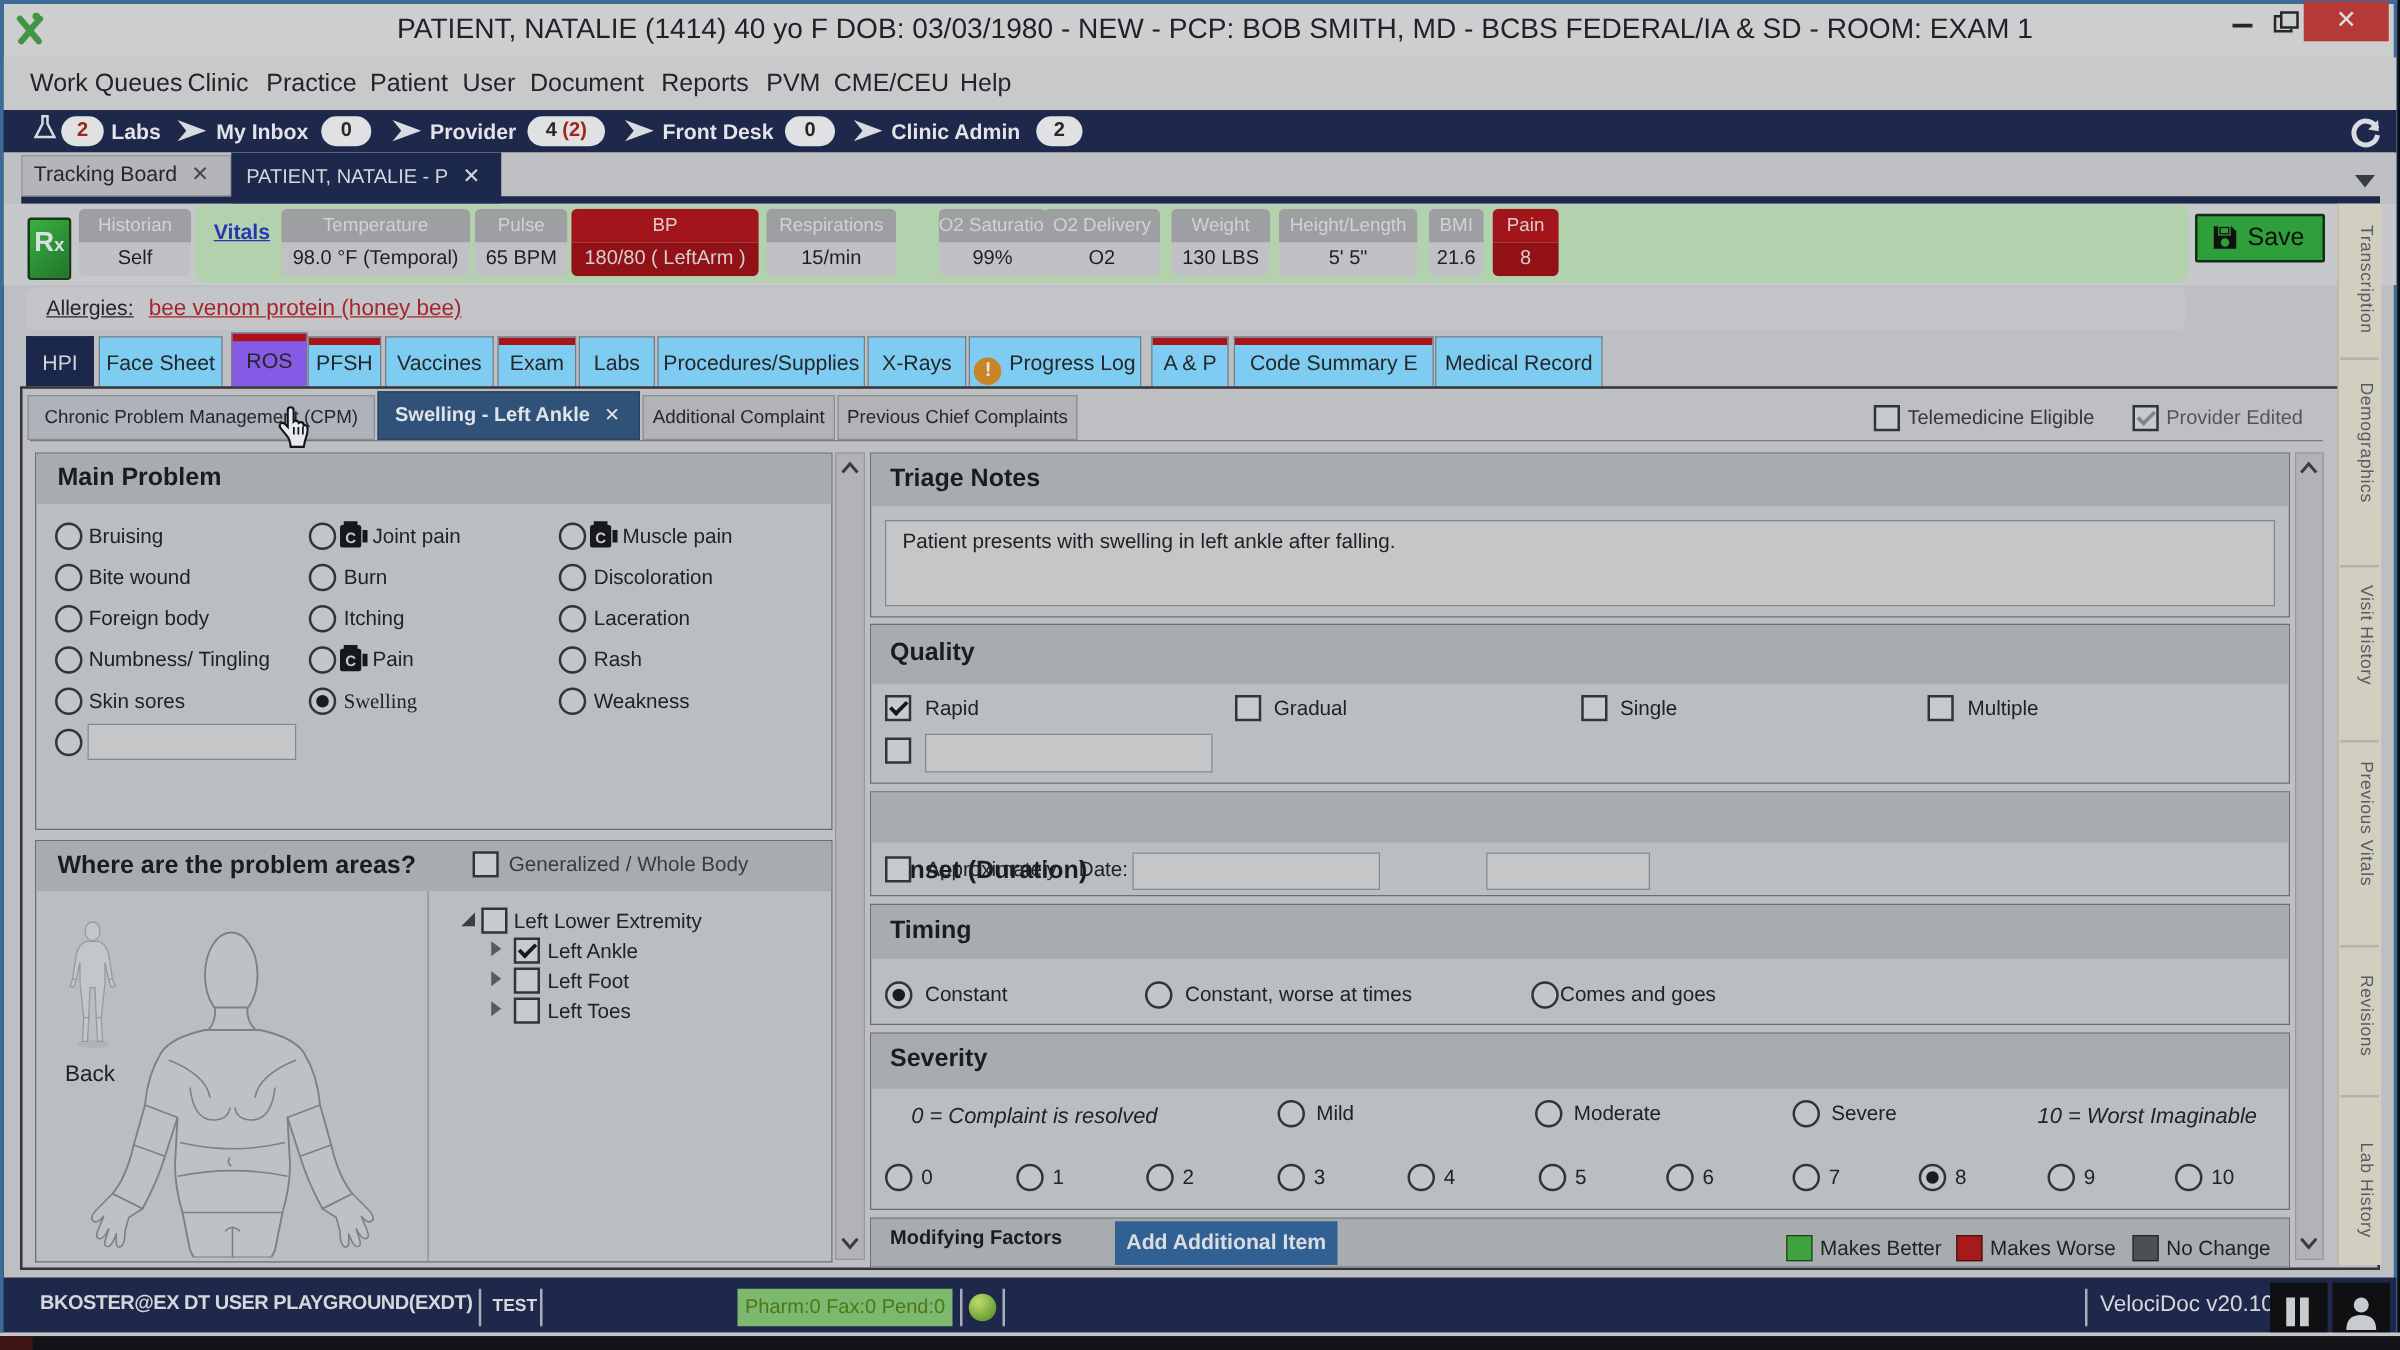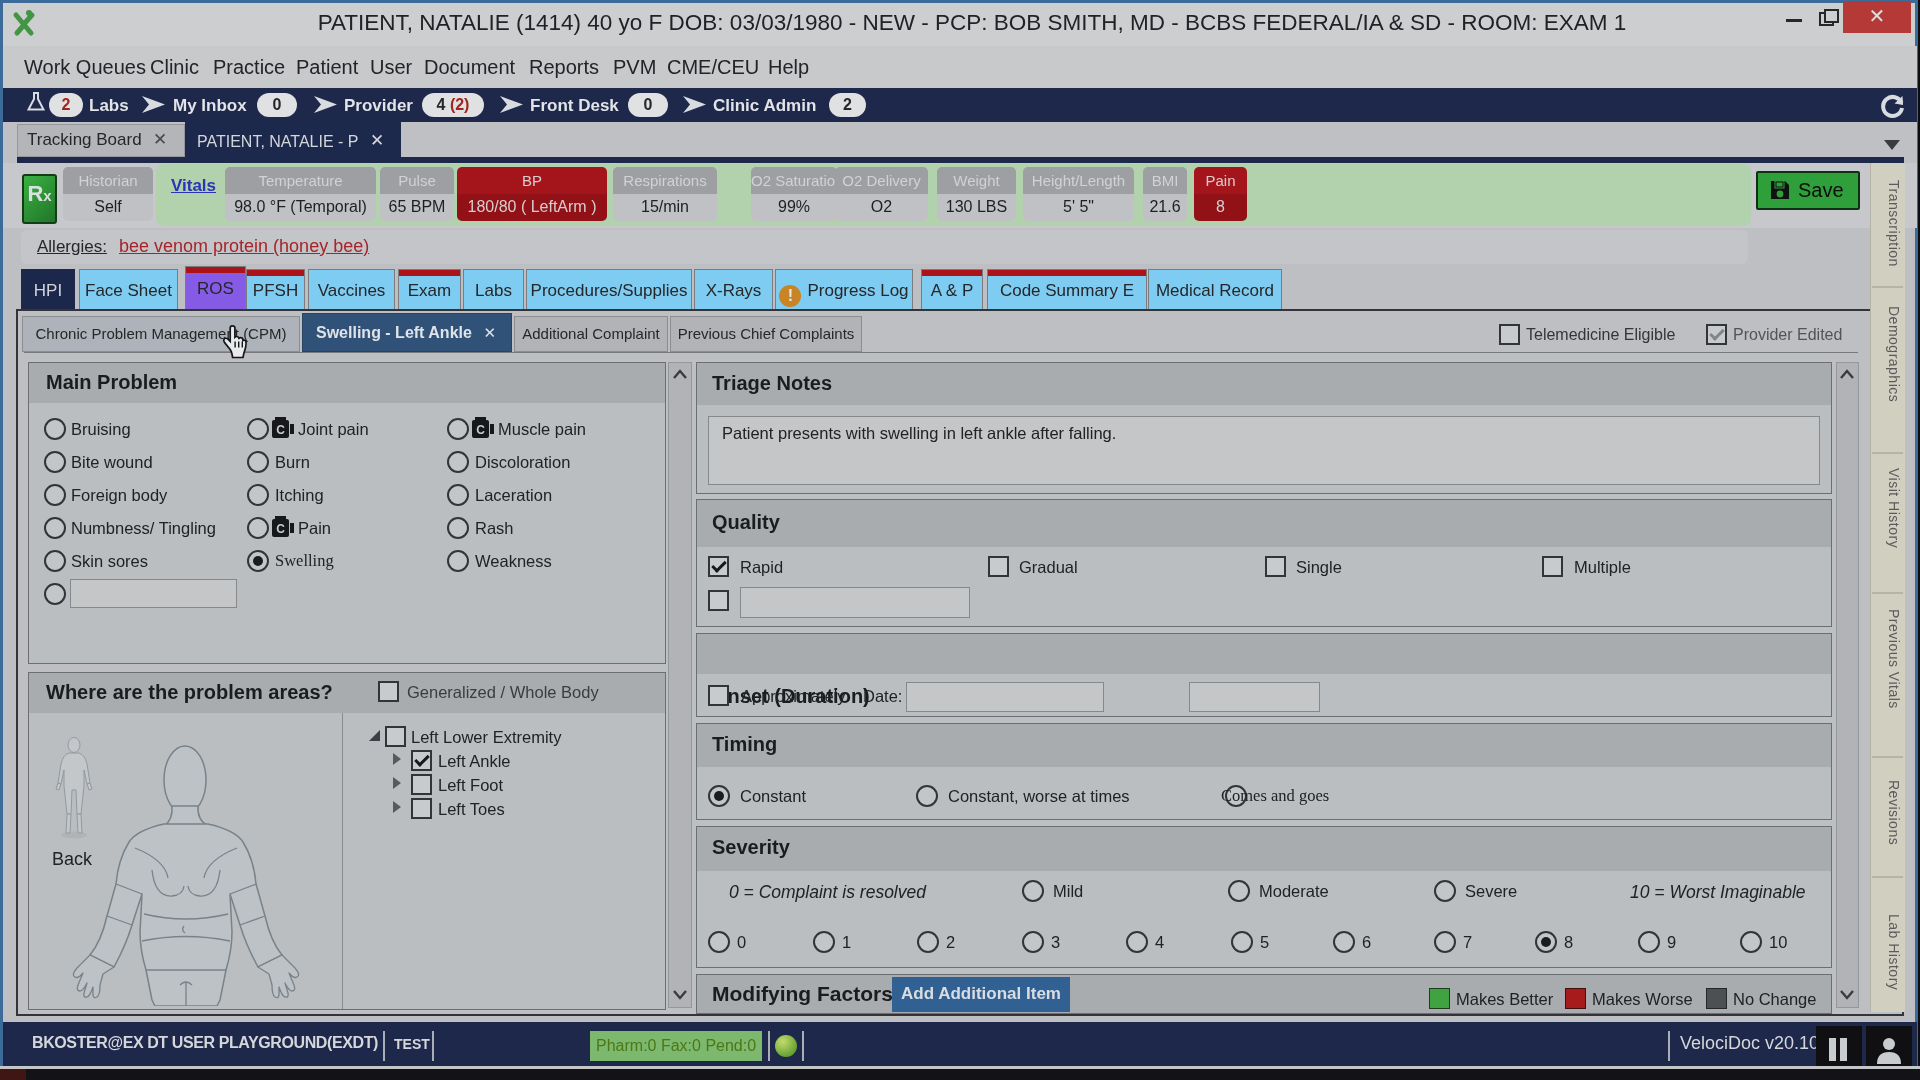--- a/index.html
+++ b/index.html
@@ -358,21 +358,21 @@
 
 <div class="gb" style="left:696px;top:723px;width:1134px;height:95px;">
  <div class="gh" style="height:43px;"></div>
 </div>
 <div class="ght" style="left:712px;top:733px;">Timing</div>
 <span class="rb sel" style="left:708px;top:785px;"></span>
       <div class="lb" style="left:740px;top:786px;">Constant</div>
 <span class="rb" style="left:916px;top:785px;"></span>
       <div class="lb" style="left:948px;top:786px;">Constant, worse at times</div>
 <span class="rb" style="left:1225px;top:785px;"></span>
-      <div class="lb" style="left:1221px;top:786px;font-family:Liberation Serif, serif;">Comes and goes</div>
+      <div class="lb" style="left:1248px;top:786px;">Comes and goes</div>
 
 <div class="gb" style="left:696px;top:826px;width:1134px;height:140px;">
  <div class="gh" style="height:44px;"></div>
 </div>
 <div class="ght" style="left:712px;top:836px;">Severity</div>
 <div class="lb" style="left:729px;top:882px;font-style:italic;font-size:17.5px;">0 = Complaint is resolved</div>
 <span class="rb" style="left:1022px;top:880px;"></span>
       <div class="lb" style="left:1053px;top:881px;">Mild</div>
 <span class="rb" style="left:1228px;top:880px;"></span>
       <div class="lb" style="left:1259px;top:881px;">Moderate</div>
@@ -398,21 +398,21 @@
 <span class="rb sel" style="left:1535px;top:931px;"></span>
       <div class="lb" style="left:1564px;top:932px;">8</div>
 <span class="rb" style="left:1638px;top:931px;"></span>
       <div class="lb" style="left:1667px;top:932px;">9</div>
 <span class="rb" style="left:1740px;top:931px;"></span>
       <div class="lb" style="left:1769px;top:932px;">10</div>
 
 <div class="gb" style="left:696px;top:974px;width:1134px;height:38px;">
  <div class="gh" style="height:38px;"></div>
 </div>
-<div class="ght" style="left:712px;top:982px;font-size:21px;">Modifying Factors</div>
+<div class="ght" style="left:712px;top:982px;font-size:16px;">Modifying Factors</div>
 <div class="a" style="left:892px;top:977px;width:178px;height:35px;background:#2f649c;text-align:center;font-size:17px;font-weight:bold;color:#dfe3e7;line-height:34px;">Add Additional Item</div>
 <div class="a" style="left:1429px;top:988px;width:19px;height:19px;background:#3da93c;border:1px solid #1e3f1e;"></div>
 <div class="lb" style="left:1456px;top:989px;">Makes Better</div>
 <div class="a" style="left:1565px;top:988px;width:19px;height:19px;background:#b5191c;border:1px solid #451010;"></div>
 <div class="lb" style="left:1592px;top:989px;">Makes Worse</div>
 <div class="a" style="left:1706px;top:988px;width:19px;height:19px;background:#4f5256;border:1px solid #26282b;"></div>
 <div class="lb" style="left:1733px;top:989px;">No Change</div>
 
 <div class="a" style="left:1836px;top:362px;width:23px;height:646px;background:#b7b9bc;border:1px solid #9a9c9f;box-sizing:border-box;"></div>
 <svg class="a" style="left:1839px;top:369px;" width="16" height="10" viewBox="0 0 16 10">

